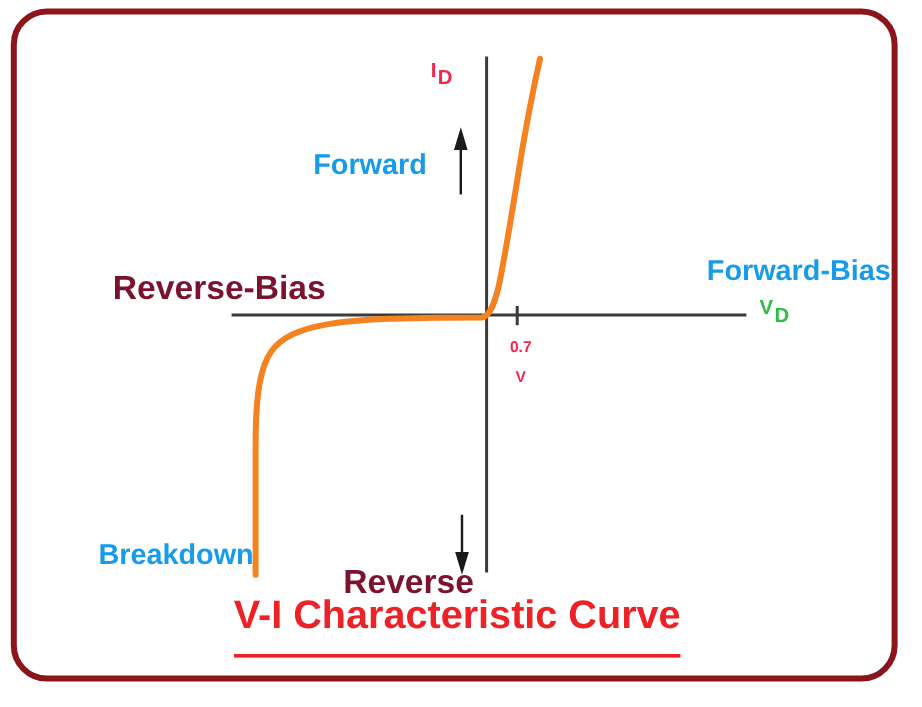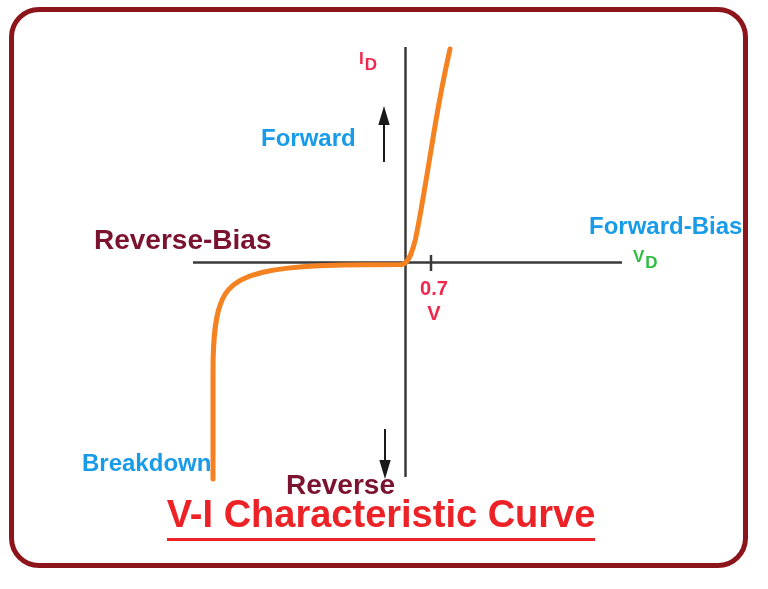--- a/index.html
+++ b/index.html
@@ -56,37 +56,37 @@
   .sym { font-size: 17px; font-weight: bold; }
   .sub { font-size: 17px; font-weight: bold; position: relative; top: 6px; left: 1px; }
   .knee {
     position: absolute;
     left: 408px;
     top: 276px;
     width: 52px;
     text-align: center;
     color: var(--c-red-label, #F2274C);
     font-weight: bold;
-    font-size: 20px;
+    font-size: 13px;
     line-height: 25px;
   }
   .title-wrap {
     position: absolute;
     left: 0;
     top: 493px;
     width: 762px;
     text-align: center;
   }
   .title-text {
     display: inline-block;
     color: var(--c-title, #EC2227);
-    font-size: 38px;
+    font-size: 33px;
     font-weight: bold;
     border-bottom: 3px solid var(--c-title, #EC2227);
-    padding-bottom: 2px;
+    padding-bottom: 14px;
   }
 </style>
 </head>
 <body>
 
 <div id="stage">
 
   <div class="frame"></div>
 
   <svg class="plot" viewBox="0 0 768 589" xmlns="http://www.w3.org/2000/svg">

